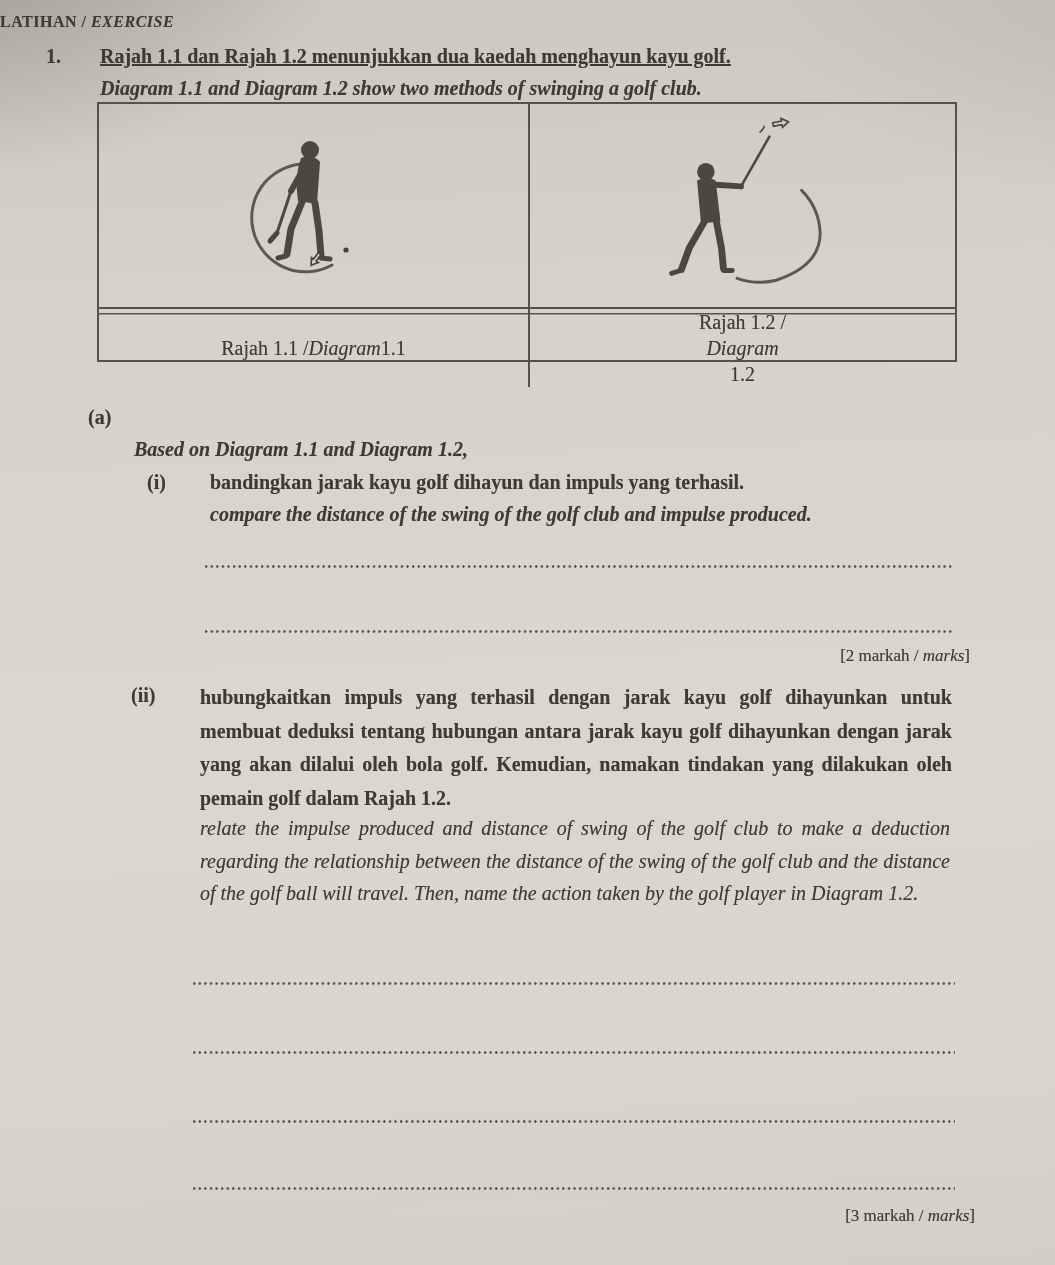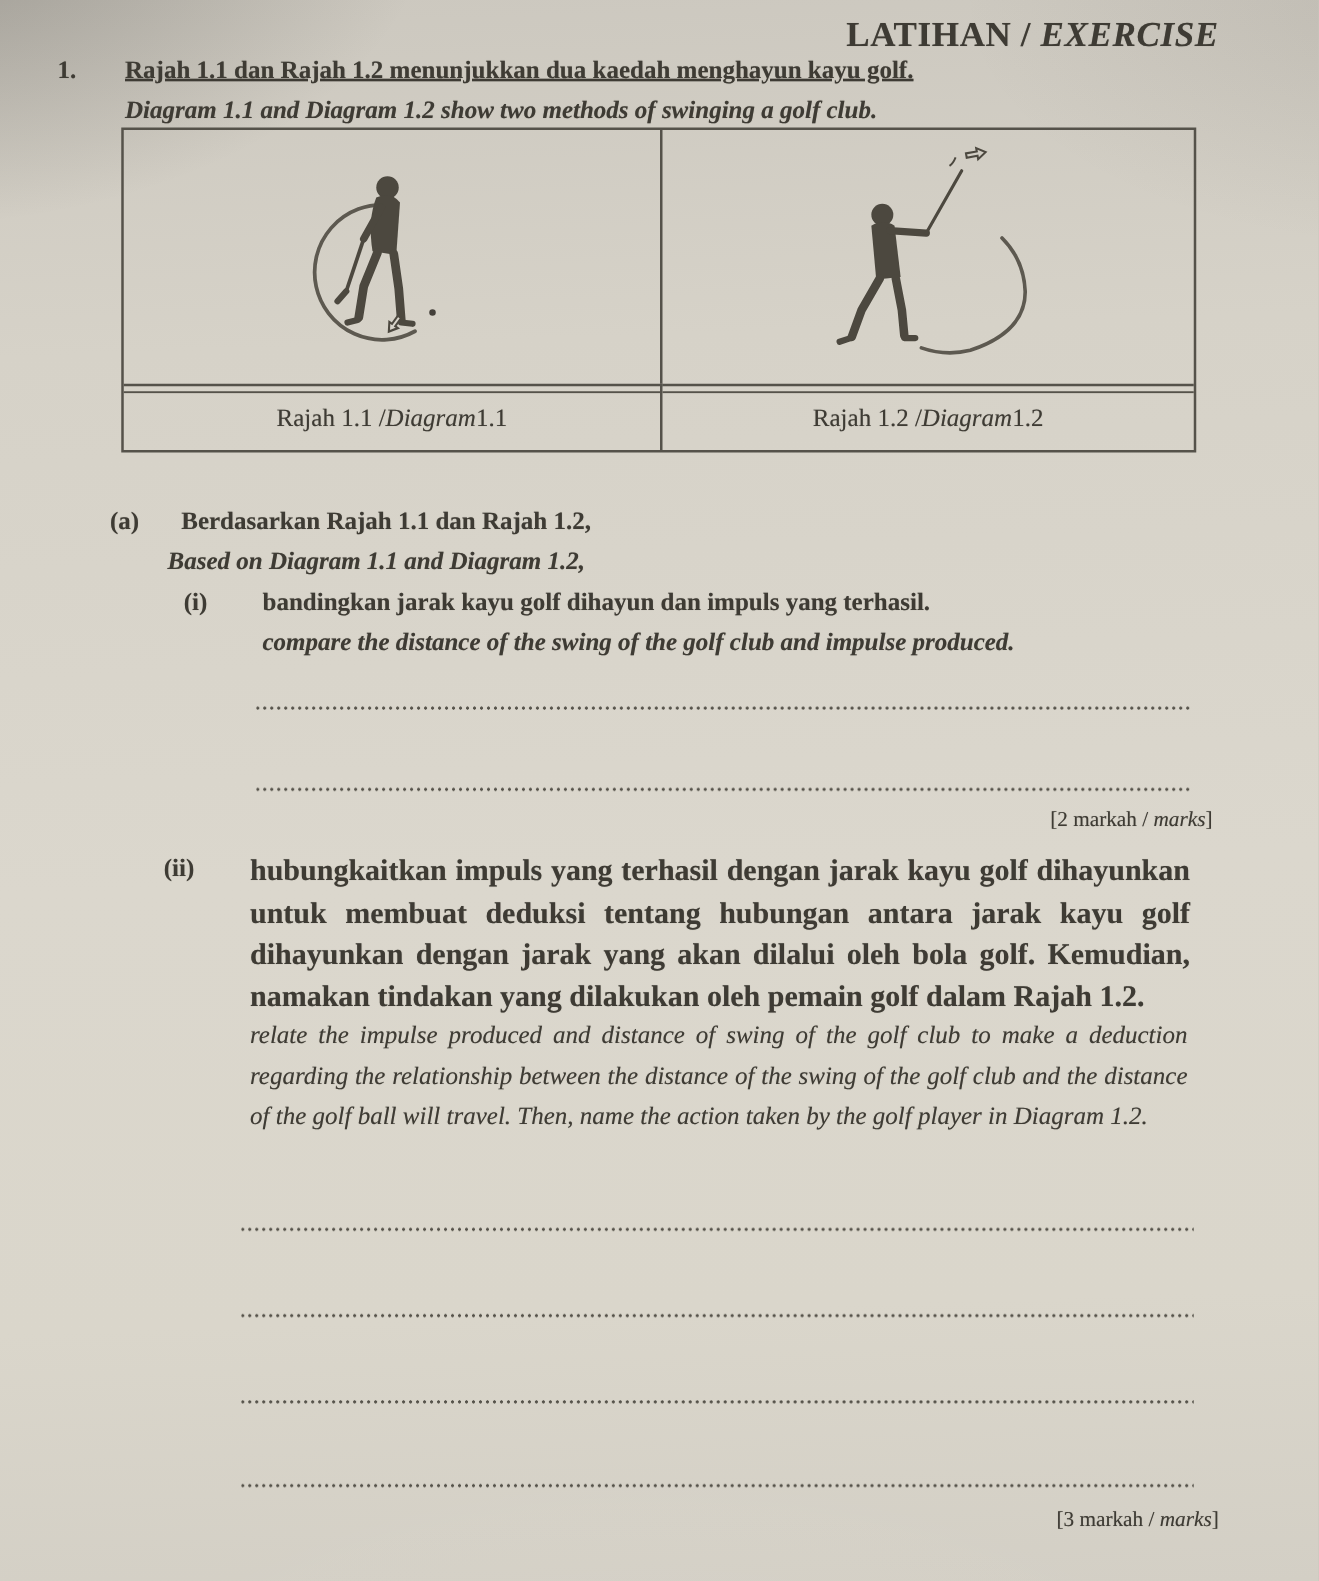--- a/index.html
+++ b/index.html
@@ -11,45 +11,45 @@
       radial-gradient(720px 430px at -8% -6%, rgba(50,48,44,.34), rgba(50,48,44,0) 60%),
       radial-gradient(600px 320px at 108% 0%, rgba(70,66,60,.10), transparent 62%),
       radial-gradient(900px 500px at 50% 115%, rgba(255,255,255,.08), transparent 60%),
       linear-gradient(178deg,#ccc8bf 0%,#d6d2c8 22%,#dbd7cd 55%,#dad6cb 82%,#d3cfc5 100%);
   }
   .abs{position:absolute;}
   .b{font-weight:700;}
   .it{font-style:italic;}
   .t20{font-size:20px;line-height:26px;}
   .ink{color:#3e3b34;text-shadow:0 0 .6px rgba(62,59,52,.45);}
-  .title{top:13px;left:0;width:975px;text-align:right;font-size:28px;letter-spacing:.5px;}
+  .title{top:13px;left:0;width:975px;text-align:left;font-size:16px;letter-spacing:.5px;}
   .fig-table{
     left:97px;top:102px;width:860px;height:260px;
     border:2px solid #55524a;box-sizing:border-box;
     display:grid;grid-template-columns:431px 1fr;grid-template-rows:203px 1fr;
   }
   .fig-cell{border-right:2px solid #55524a;position:relative;}
   .fig-cell.last{border-right:none;}
   .cap-cell{
     border-right:2px solid #55524a;border-top:2px solid #55524a;
     display:flex;align-items:center;justify-content:center;
     background-image:linear-gradient(#55524a,#55524a);
     background-size:100% 1.5px;background-position:0 4px;background-repeat:no-repeat;
   }
-  .cap-cell.last{border-right:none;}
+  .cap-cell.last{border-right:none;flex-direction:column;}
   .fig-svg{position:absolute;inset:0;width:100%;height:100%;}
   .ans{
     height:3px;
     background-image:radial-gradient(circle at 1.2px 1.5px,#4a473f 1.05px,transparent 1.45px);
     background-size:5.6px 3px;background-repeat:repeat-x;
     opacity:.92;
   }
   .jt{text-align:justify;}
   .marks{text-align:right;font-size:17px;}
-  .body-malay{font-weight:700;font-size:24px;line-height:33.5px;}
+  .body-malay{font-weight:700;font-size:20px;line-height:33.5px;}
   .body-eng{font-style:italic;font-size:20px;line-height:32.5px;}
 </style>
 </head>
 <body>
 
 <div class="page">
 
   <div class="abs title b ink"><span>LATIHAN /</span> <span class="it">EXERCISE</span></div>
 
   <div class="abs b t20 ink" style="left:46px;top:43px;">1.</div>
@@ -118,21 +118,20 @@
       </div>
 
     <div class="cap-cell last t20 ink">
         <span>Rajah 1.2 / </span>
         <span class="it">Diagram</span>
         <span> 1.2</span>
       </div>
   </div>
 
   <div class="abs b t20 ink" style="left:88px;top:404px;">(a)</div>
-  <div class="abs b t20 ink" style="left:145px;top:404px;">Berdasarkan Rajah 1.1 dan Rajah 1.2,</div>
   <div class="abs b it t20 ink" style="left:134px;top:436px;">Based on Diagram 1.1 and Diagram 1.2,</div>
 
   <div class="abs b t20 ink" style="left:147px;top:469px;">(i)</div>
   <div class="abs b it t20 ink" style="left:210px;top:501px;">compare the distance of the swing of the golf club and impulse produced.</div>
   <div class="abs b t20 ink" style="left:210px;top:469px;">bandingkan jarak kayu golf dihayun dan impuls yang terhasil.</div>
 
   <div class="abs ans" style="left:205px;top:565px;width:748px;"></div>
   <div class="abs ans" style="left:205px;top:630px;width:748px;"></div>
 
   <div class="abs marks ink" style="right:85px;top:646px;"><span>[2 markah / </span><span class="it">marks</span><span>]</span></div>

